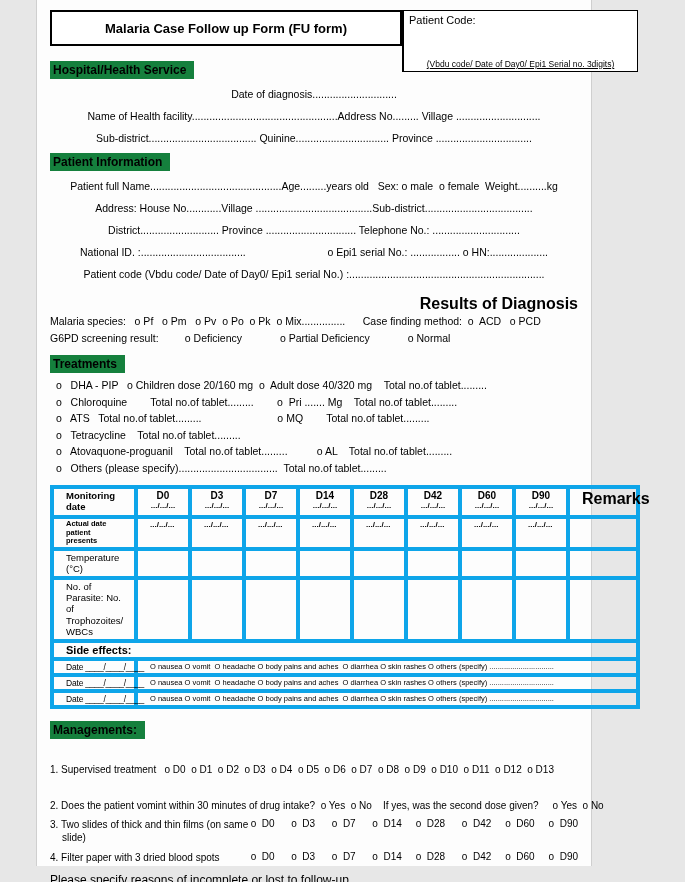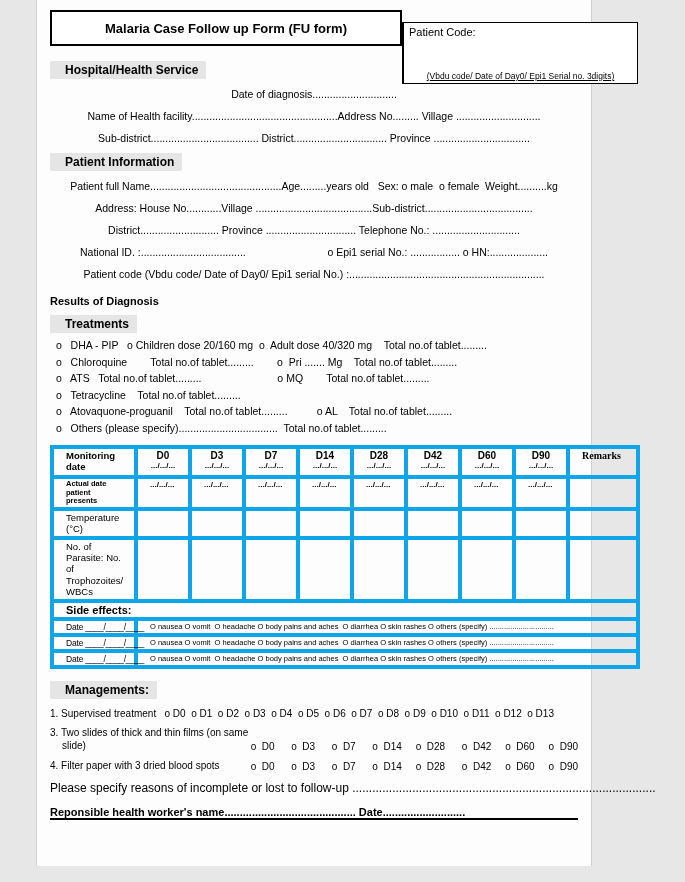--- a/index.html
+++ b/index.html
@@ -19,59 +19,59 @@
     padding:10px 13px 0 13px;
   }
   .top-area { position:relative; height:50px; }
   .title-box {
     position:absolute; left:0; top:0; width:352px; height:36px;
     border:2px solid #000; background:#fff;
     display:flex; align-items:center; justify-content:center;
     font-weight:bold; font-size:13px;
   }
   .code-box {
-    position:absolute; left:352px; top:12px; width:236px; height:62px;
+    position:absolute; left:352px; top:0; width:236px; height:62px;
     border:1px solid #000; border-left:2px solid #000; background:#fff;
     padding:3px 5px 2px 5px;
     display:flex; flex-direction:column; justify-content:space-between;
     font-size:11px;
   }
   .code-note { font-size:8.5px; text-decoration:underline; text-align:center; }
   .sec-heading {
-    display:inline-block; background:#e5e5e5;
-    font-weight:bold; font-size:12px; padding:2px 8px 2px 15px;
-  }
-  .plain-heading { font-weight:bold; font-size:11px; }
+    display:inline-block; background:#15803d;
+    font-weight:bold; font-size:12px; padding:2px 8px 2px 3px;
+  }
+  .plain-heading { font-weight:bold; font-size:16px;text-align:right; }
   .h-hospital { margin-top:0; }
   .lines { margin-top:4px;text-align:center; }
   .line { font-size:10.5px; line-height:22px; white-space:pre; }
   .diag-line { font-size:10.5px; line-height:17px; white-space:pre; }
   .treat-line { font-size:10.5px; line-height:16.5px; white-space:pre; padding-left:6px; }
   .mt4{margin-top:4px;} .mt8{margin-top:8px;} .mt10{margin-top:10px;} .mt12{margin-top:12px;}
 
   table.mon { border-collapse:collapse; width:590px; margin-top:9px; table-layout:fixed; }
   table.mon th, table.mon td { border:4px solid #0ea5e9; padding:1px 12px; vertical-align:top; text-align:left; }
   .th-first { font-size:9.5px; font-weight:bold; vertical-align:middle; height:30px; }
   .day-th { text-align:center; vertical-align:middle; }
   .day-name { font-size:10px; font-weight:bold; text-align:center; }
   .day-ph { font-size:8px; font-weight:bold; text-align:center; }
-  .th-remarks { font-size:10px; font-weight:bold; text-align:center; vertical-align:middle;font-family:Liberation Serif, serif; }
+  .th-remarks { font-size:16px; font-weight:bold; text-align:center; vertical-align:middle; }
   .row-presents td { height:25px; }
   .lbl-small { font-size:7.5px; font-weight:bold; line-height:1.15; }
   .ph-cell { font-size:8px; font-weight:bold; text-align:center; vertical-align:middle; }
   .lbl { font-size:9.5px; line-height:1.2; }
   .row-temp td { height:16px; }
   .row-parasite td { height:47px; }
   .se-head-cell { font-size:11px; font-weight:bold; height:16px;margin-top:21px; }
   .date-row td { height:16px; vertical-align:middle; }
   .date-lbl { font-size:8.5px; letter-spacing:-0.2px; white-space:pre; }
   .se-opts { font-size:7.5px; white-space:pre; }
 
-  .mgmt-item { font-size:10px; margin-top:9px; white-space:pre; padding-left:12px; text-indent:-12px; }
-  .mgmt-flex { display:flex; align-items:flex-end; margin-top:7px; }
+  .mgmt-item { font-size:10px; margin-top:25px; white-space:pre; padding-left:12px; text-indent:-12px; }
+  .mgmt-flex { display:flex; align-items:flex-start; margin-top:7px; }
   .mgmt-label { width:212px; font-size:10px; line-height:1.3; padding-left:12px; text-indent:-12px; }
   .mgmt-days { font-size:10px; white-space:pre; }
   .footer-line { font-size:12px; margin-top:9px; white-space:pre; }
   .signature-line {
     font-size:11px; font-weight:bold; margin-top:11px;
     border-bottom:2px solid #000; white-space:pre;
   }
 </style>
 </head>
 <body>
@@ -85,33 +85,37 @@
     <div class="code-box">
       <div>Patient Code:</div>
       <div class="code-note">(Vbdu code/ Date of Day0/ Epi1 Serial no. 3digits)</div>
     </div>
   </div>
 
   <div class="sec-heading h-hospital">Hospital/Health Service</div>
   <div class="lines">
     <div class="line">Date of diagnosis.............................</div>
     <div class="line">Name of Health facility..................................................Address No......... Village .............................</div>
-    <div class="line">Sub-district..................................... District................................ Province .................................</div>
+    <div class="line">Sub-district..................................... Quinine................................ Province .................................</div>
   </div>
 
   <div class="sec-heading mt4">Patient Information</div>
   <div class="lines">
     <div class="line">Patient full Name.............................................Age.........years old   Sex: o male  o female  Weight..........kg</div>
     <div class="line">Address: House No............Village ........................................Sub-district.....................................</div>
     <div class="line">District........................... Province ............................... Telephone No.: ..............................</div>
     <div class="line">National ID. :....................................                            o Epi1 serial No.: ................. o HN:....................</div>
     <div class="line">Patient code (Vbdu code/ Date of Day0/ Epi1 serial No.) :...................................................................</div>
   </div>
 
   <div class="plain-heading mt10">Results of Diagnosis</div>
+  <div>
+    <div class="diag-line">Malaria species:   o Pf   o Pm   o Pv  o Po  o Pk  o Mix...............      Case finding method:  o  ACD   o PCD</div>
+    <div class="diag-line">G6PD screening result:         o Deficiency             o Partial Deficiency             o Normal</div>
+  </div>
 
   <div class="sec-heading mt8">Treatments</div>
   <div class="mt4">
     <div class="treat-line">o   DHA - PIP   o Children dose 20/160 mg  o  Adult dose 40/320 mg    Total no.of tablet.........</div>
     <div class="treat-line">o   Chloroquine        Total no.of tablet.........        o  Pri ....... Mg    Total no.of tablet.........</div>
     <div class="treat-line">o   ATS   Total no.of tablet.........                          o MQ        Total no.of tablet.........</div>
     <div class="treat-line">o   Tetracycline    Total no.of tablet.........</div>
     <div class="treat-line">o   Atovaquone-proguanil    Total no.of tablet.........          o AL    Total no.of tablet.........</div>
     <div class="treat-line">o   Others (please specify)..................................  Total no.of tablet.........</div>
   </div>
@@ -216,20 +220,21 @@
     <tr class="date-row">
       <td class="date-lbl">Date ____/____/____</td>
       <td colspan="9" class="se-opts">O nausea O vomit  O headache O body pains and aches  O diarrhea O skin rashes O others (specify) ...............................</td>
     </tr>
   </tbody>
     </table>
 
   <div class="sec-heading mt12">Managements:</div>
   <div>
     <div class="mgmt-item">1. Supervised treatment   o D0  o D1  o D2  o D3  o D4  o D5  o D6  o D7  o D8  o D9  o D10  o D11  o D12  o D13</div>
+    <div class="mgmt-item">2. Does the patient vomint within 30 minutes of drug intake?  o Yes  o No    If yes, was the second dose given?     o Yes  o No</div>
     <div class="mgmt-flex">
       <div class="mgmt-label">3. Two slides of thick and thin films (on same slide)</div>
       <div class="mgmt-days">o  D0      o  D3      o  D7      o  D14     o  D28      o  D42     o  D60     o  D90</div>
     </div>
     <div class="mgmt-flex">
       <div class="mgmt-label">4. Filter paper with 3 dried blood spots</div>
       <div class="mgmt-days">o  D0      o  D3      o  D7      o  D14     o  D28      o  D42     o  D60     o  D90</div>
     </div>
     <div class="footer-line">Please specify reasons of incomplete or lost to follow-up ...........................................................................................</div>
     <div class="signature-line">Reponsible health worker's name........................................... Date...........................</div>

